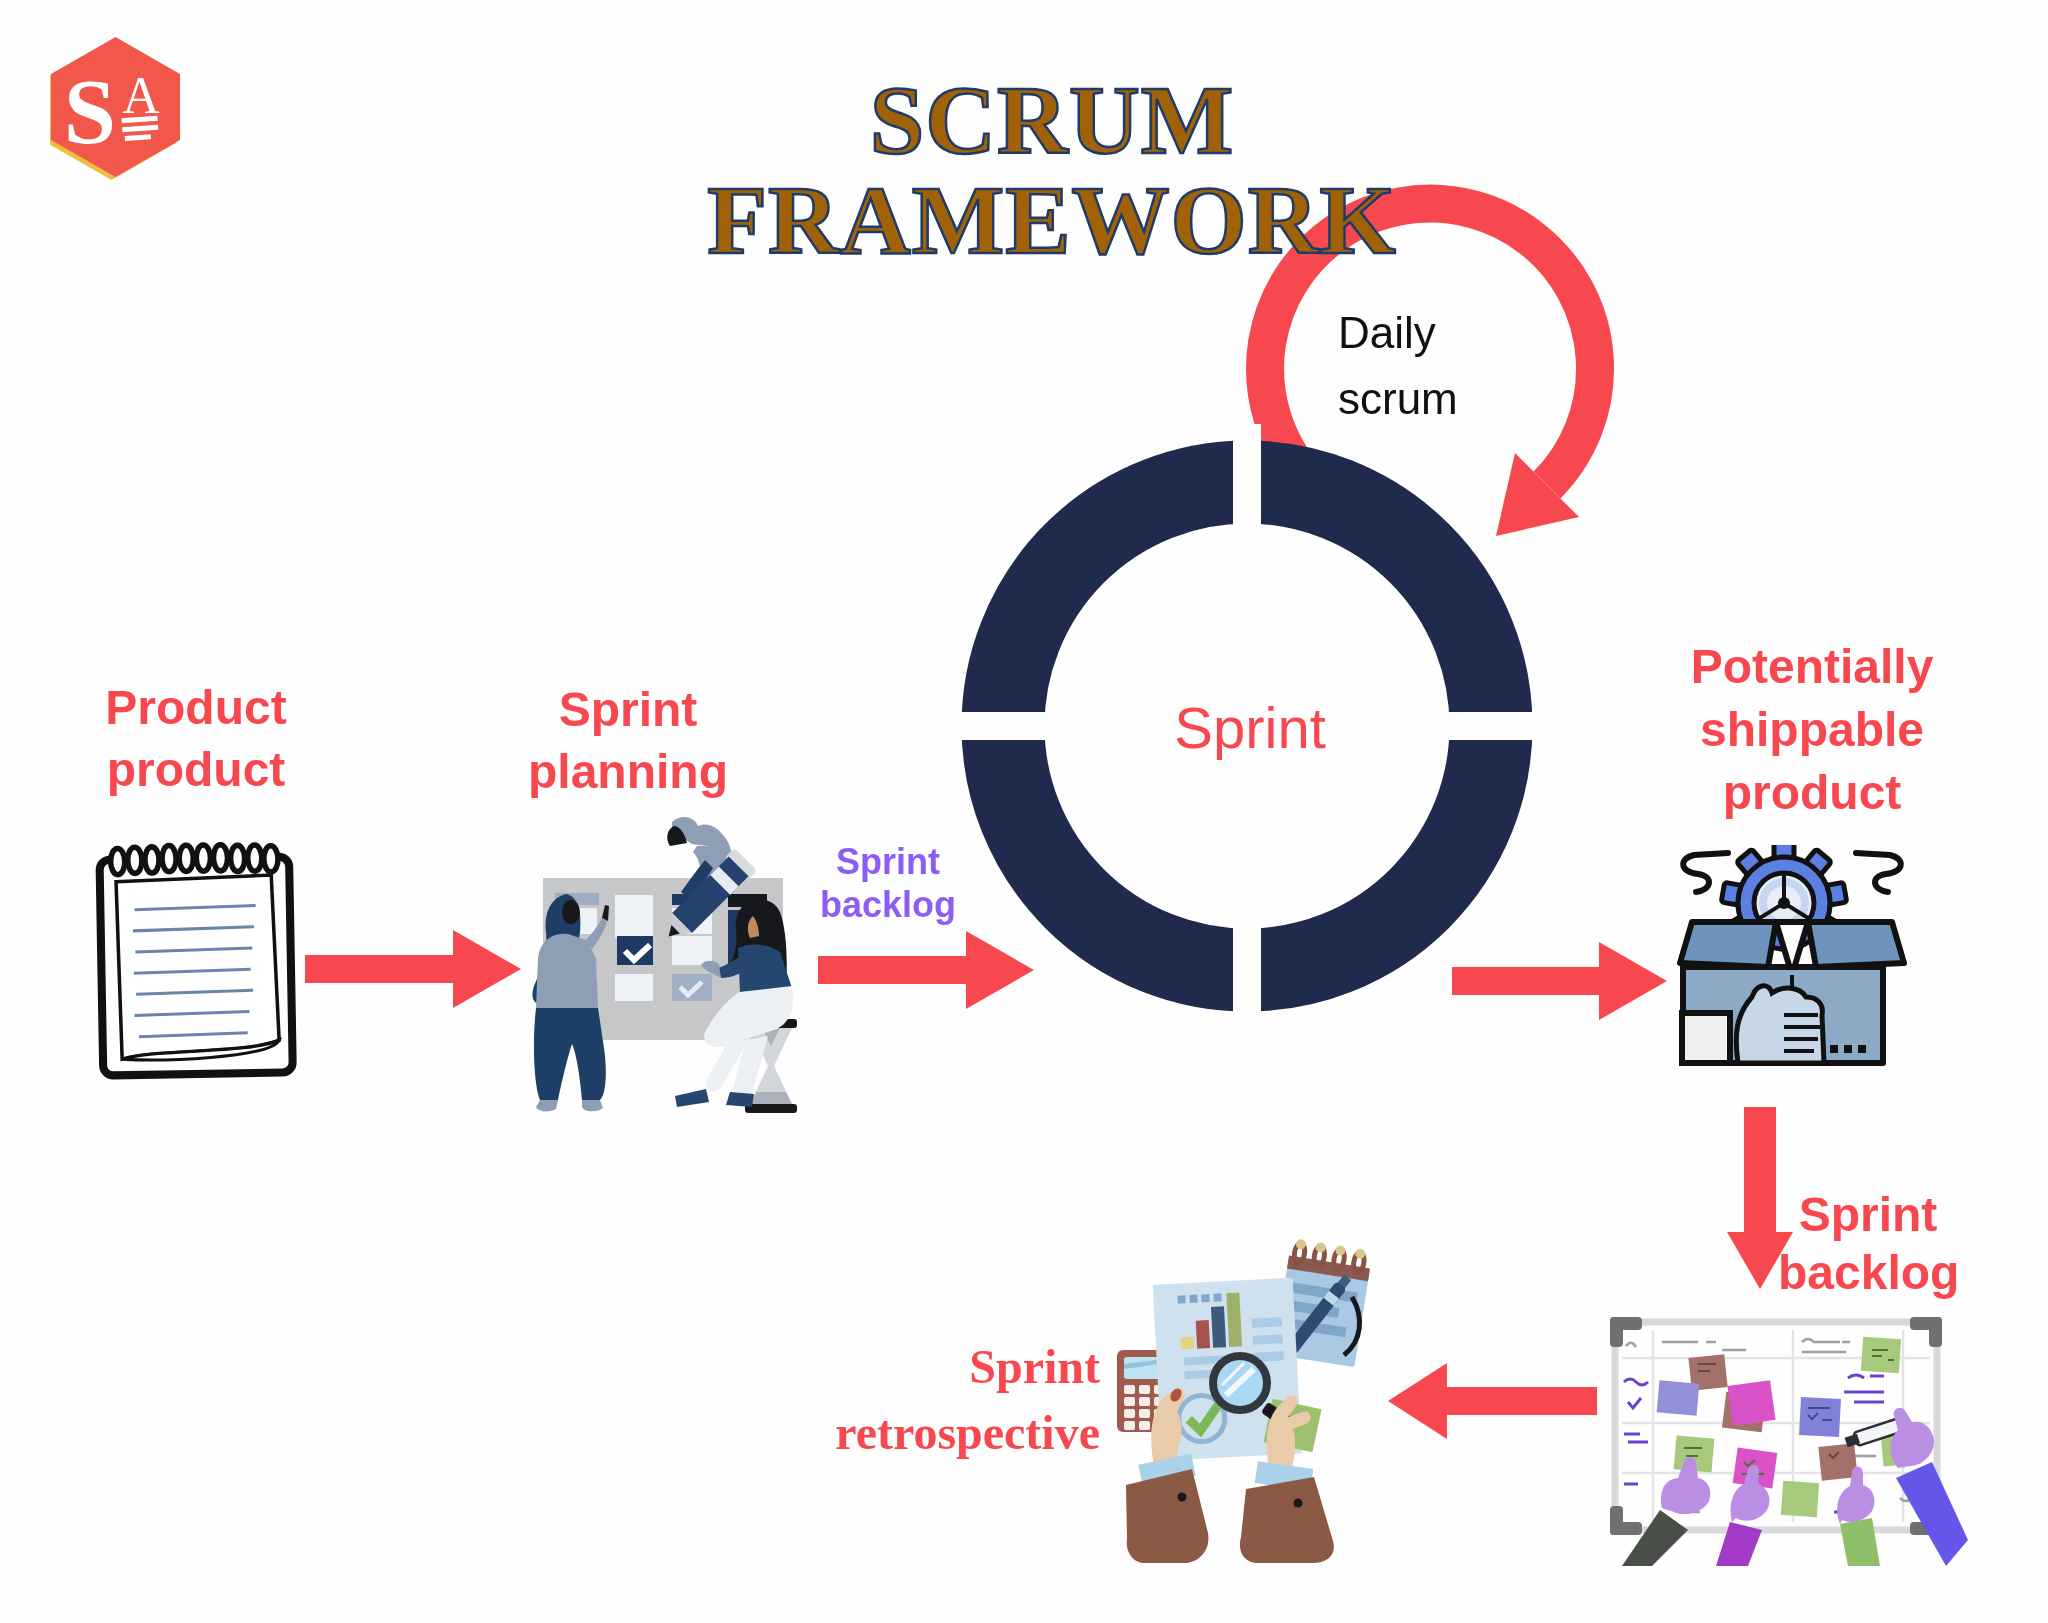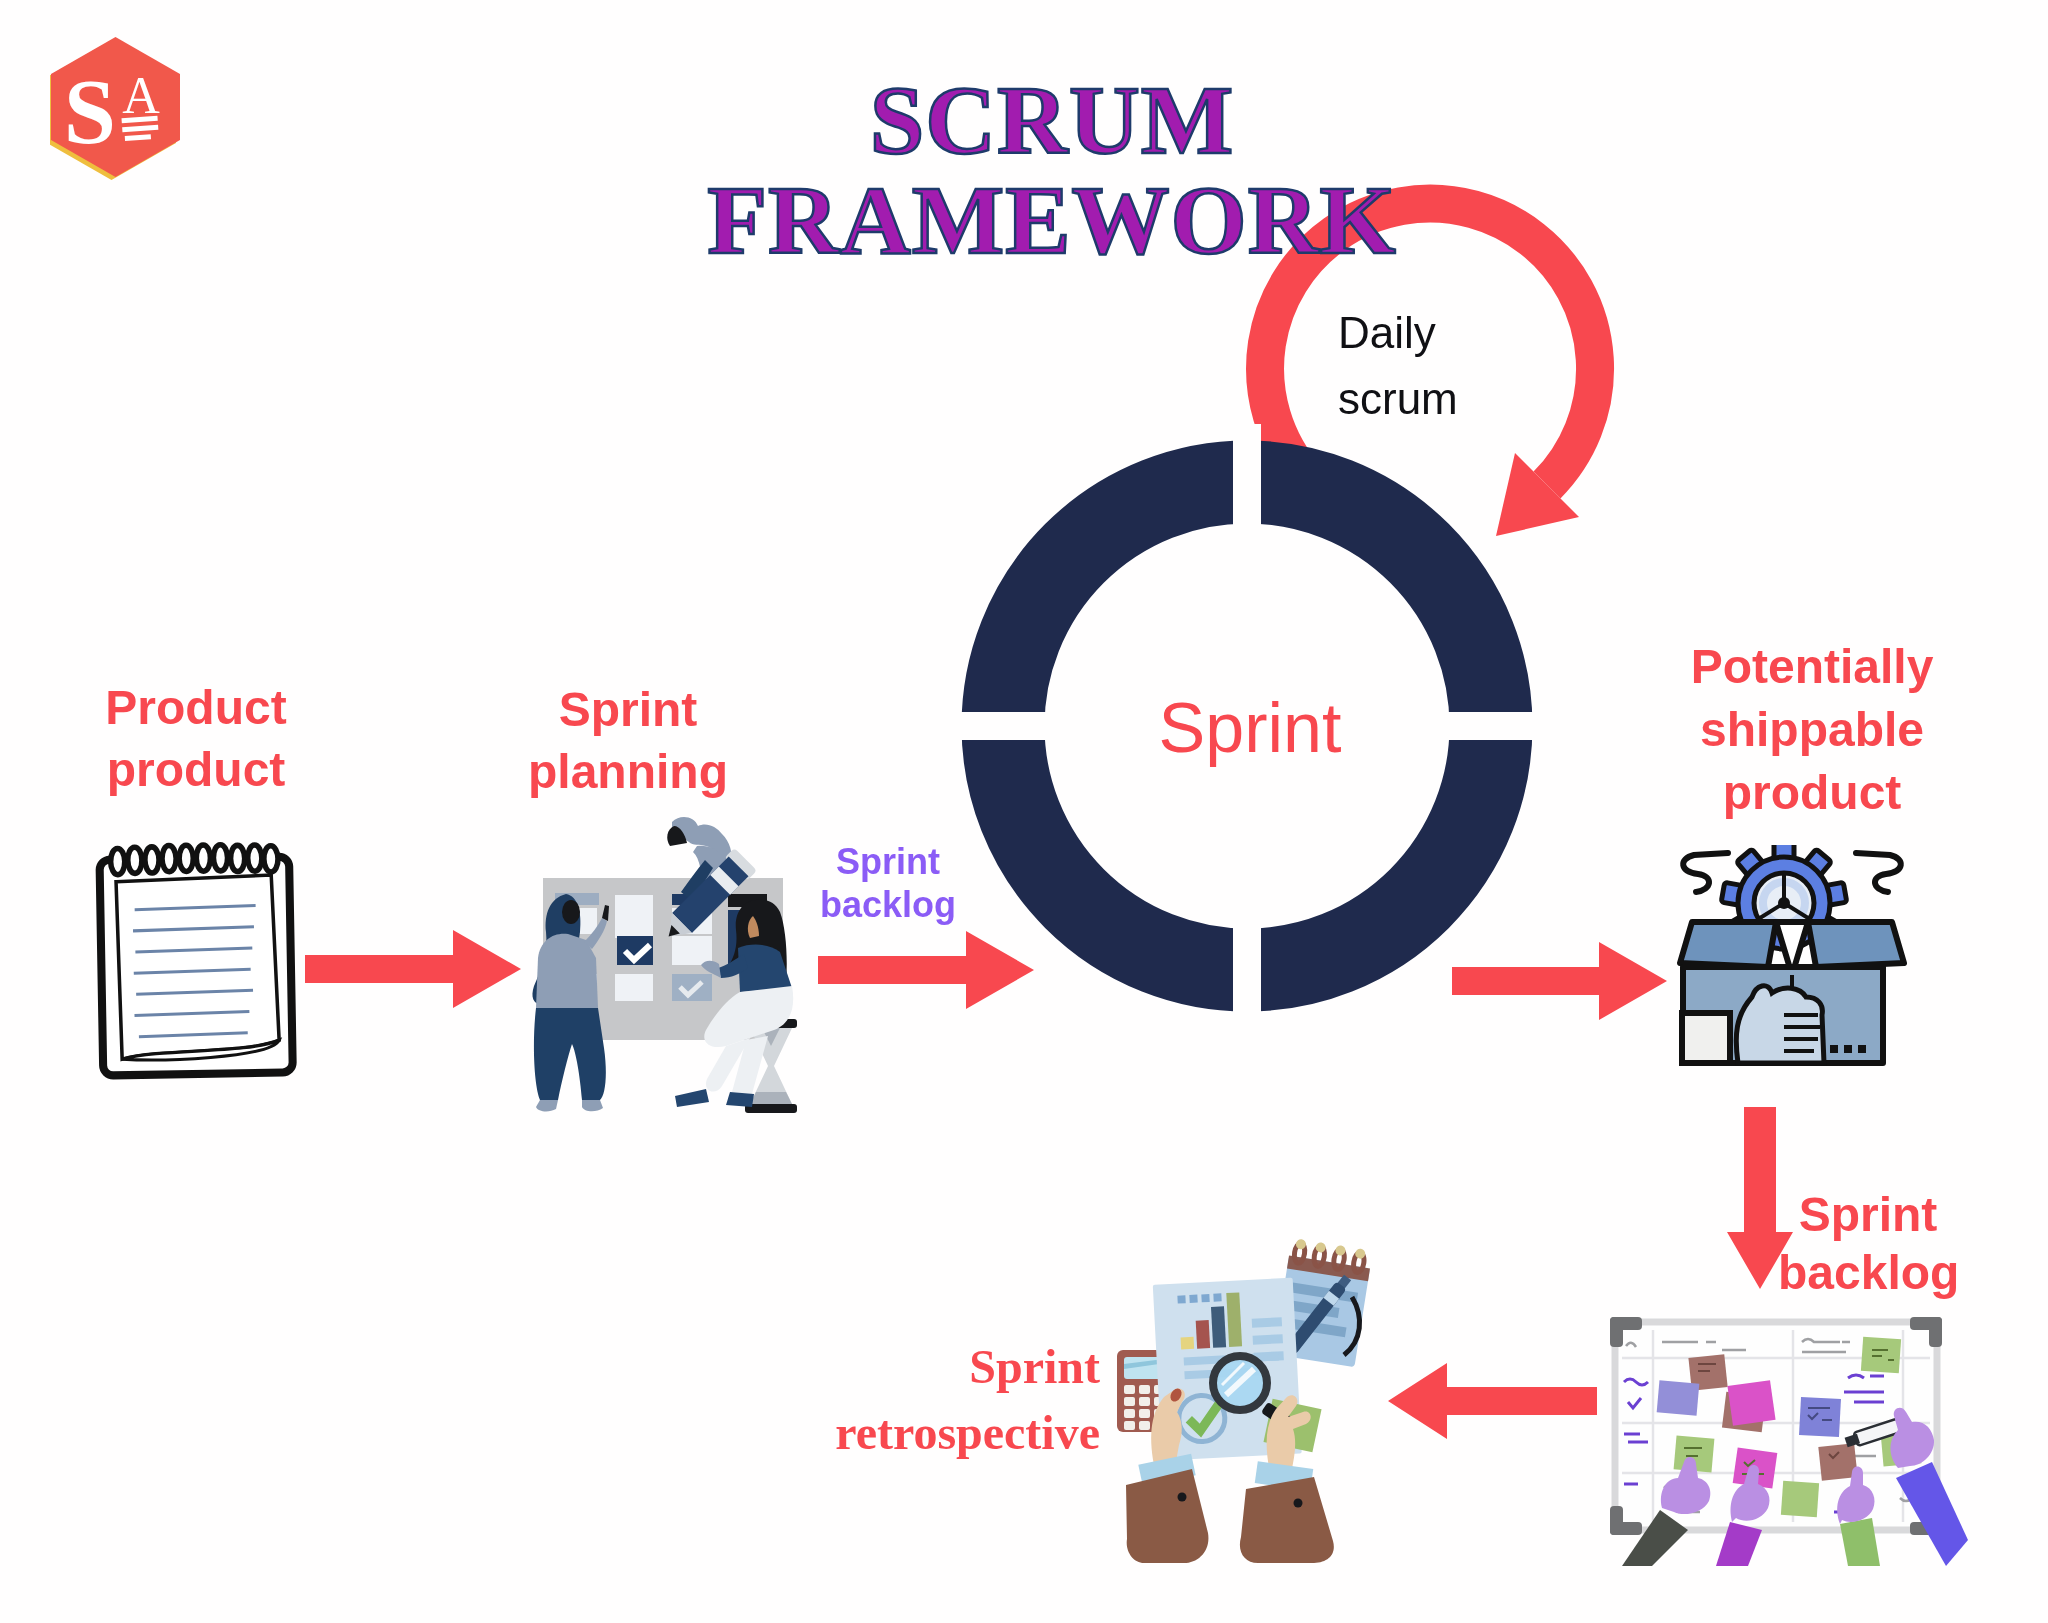--- a/index.html
+++ b/index.html
@@ -2,23 +2,23 @@
 <html><head>
 <meta charset="utf-8">
 <style>
   html,body{margin:0;padding:0;background:#fff;}
   #canvas{position:relative;width:2048px;height:1623px;background:#FFFEFE;overflow:hidden;
           font-family:"Liberation Sans",sans-serif;}
   .abs{position:absolute;}
   .label{font-weight:600;text-align:center;line-height:62px;font-size:48px;color:#F8484F;}
   #title{left:552px;top:70px;width:1000px;text-align:center;
          font-family:"Liberation Serif",serif;font-weight:bold;font-size:98px;line-height:100px;
-         color:#a21caf;-webkit-text-stroke:2.5px #1E3B6B;letter-spacing:1px;}
+         color:#a16207;-webkit-text-stroke:2.5px #1E3B6B;letter-spacing:1px;}
   #daily-label{left:1338px;top:300px;width:184px;font-size:44px;line-height:66px;color:#101014;font-weight:400;text-align:left;}
-  #sprint-label{left:1130px;top:688px;width:240px;font-size:70px;line-height:80px;color:#F8484F;font-weight:500;text-align:center;}
+  #sprint-label{left:1130px;top:688px;width:240px;font-size:58px;line-height:80px;color:#F8484F;font-weight:500;text-align:center;}
   #product-backlog-label{left:56px;top:677px;width:280px;}
   #sprint-planning-label{left:488px;top:679px;width:280px;}
   #sprint-backlog-label{left:798px;top:840px;width:180px;font-size:36px;line-height:43px;color:#8b5cf6;}
   #shippable-label{left:1672px;top:635px;width:280px;line-height:63px;text-align:center;}
   #review-label{left:1778px;top:1186px;width:180px;line-height:58px;}
   #retro-label{left:780px;top:1334px;width:320px;text-align:right;line-height:66px;font-family:Liberation Serif, serif;}
   svg{display:block;}
 </style>
 </head>
 <body>

